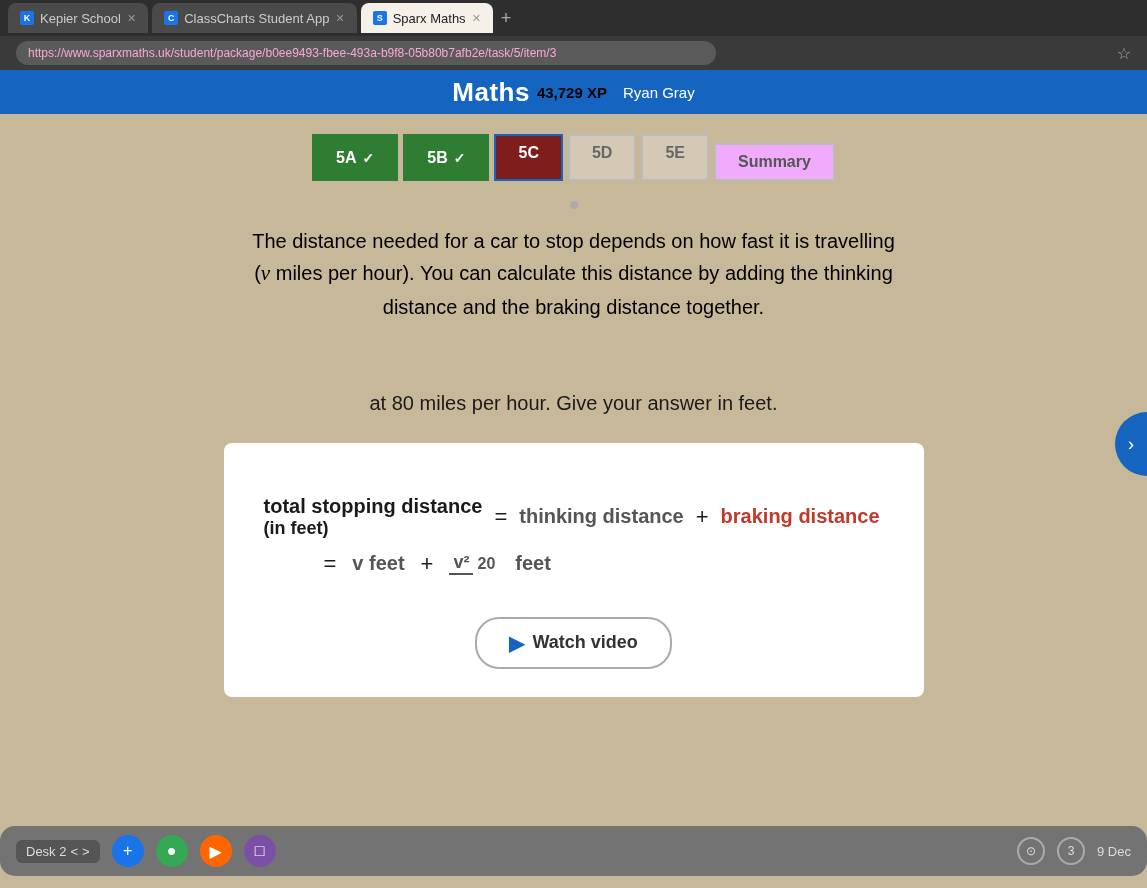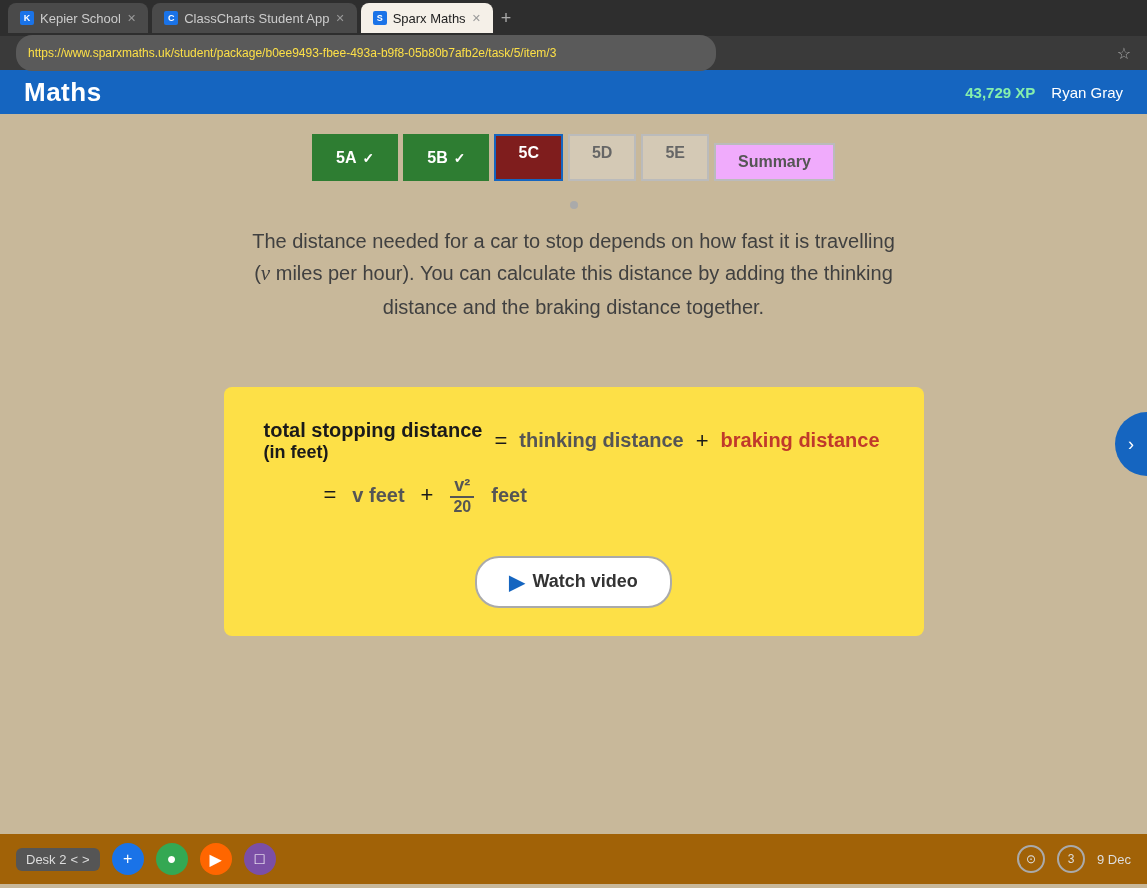--- a/index.html
+++ b/index.html
@@ -7,72 +7,72 @@
 
     
     .browser-chrome { background: #3a3a3a; height: 70px; }
     .tab-bar { display: flex; align-items: center; background: #2e2e2e; height: 36px; padding: 0 8px; gap: 4px; }
     .tab { display: flex; align-items: center; background: #4a4a4a; border-radius: 8px 8px 0 0; padding: 0 12px; height: 30px; font-size: 13px; color: #ccc; gap: 6px; }
     .tab.active { background: #f5f0e8; color: #222; }
     .tab .close-btn { font-size: 11px; color: #999; cursor: pointer; }
     .tab .favicon { width: 14px; height: 14px; background: #1a73e8; border-radius: 2px; display: flex; align-items: center; justify-content: center; color: white; font-size: 9px; font-weight: bold; }
     .new-tab { color: #aaa; font-size: 18px; cursor: pointer; margin-left: 4px; }
     .address-bar { display: flex; align-items: center; background: #3a3a3a; height: 34px; padding: 0 16px; }
-    .address-input { background: #5a5a5a; border: none; border-radius: 16px; color: #fde047; font-size: 12px; padding: 12px 12px; width: 700px; height: 36px; }
+    .address-input { background: #5a5a5a; border: none; border-radius: 16px; color: #f9a8d4; font-size: 12px; padding: 12px 12px; width: 700px; height: 24px; }
     .star-icon { color: #aaa; margin-left: auto; font-size: 16px; }
 
     
-    .app-header { background: #1565c0; color: white; padding: 8px 24px; display: flex; align-items: center; justify-content: space-between; height: 44px; gap: 7px; }
+    .app-header { background: #1565c0; color: white; padding: 8px 24px; display: flex; align-items: center; justify-content: center; height: 44px; gap: 7px; }
     .app-title { font-size: 26px; font-weight: bold; letter-spacing: 0.5px; }
     .user-info { font-size: 15px; display: flex; gap: 16px; align-items: center; }
-    .xp-badge { color: #86efac; font-weight: 600; }
+    .xp-badge { color: #000000; font-weight: 600; }
 
     
     .main-content { background: #c8b89a; padding: 20px 0 0 0; min-height: calc(888px - 70px - 44px - 50px); }
 
     
     .tab-nav { display: flex; justify-content: center; gap: 5px; margin-bottom: 20px; }
     .nav-tab { padding: 8px 22px; font-size: 16px; font-weight: 600; cursor: pointer; border: 2px solid #aaa; background: #d4c9b5; color: #555; }
     .nav-tab.completed { background: #2e7d32; color: white; border-color: #2e7d32; display: flex; align-items: center; gap: 6px; }
     .nav-tab.active { background: #7f1d1d; color: white; border-color: #1565c0; }
     .nav-tab.inactive { background: #d4c9b5; color: #666; border-color: #bbb; }
     .nav-tab.summary { background: #f0abfc; color: #555; border-color: #bbb; margin-top: 9px; }
     .checkmark { font-size: 14px; }
 
     
     .question-area { max-width: 860px; margin: 0 auto; padding: 0 20px; }
-    .question-text { text-align: center; font-size: 20px; line-height: 1.6; color: #404040; margin-bottom: 8px; }
+    .question-text { text-align: center; font-size: 20px; line-height: 1.6; color: #000000; margin-bottom: 32px; }
     .question-text .math-inline { font-style: italic; font-family: Georgia, serif; font-size: 21px; }
 
     .question-text2 { text-align: center; font-size: 20px; line-height: 1.6; color: #1a1a1a; margin-bottom: 24px; }
 
     
-    .formula-box { background: #fde047; border-radius: 8px; padding: 32px 40px 28px 40px; margin: 17px auto 20px auto; max-width: 700px; }
+    .formula-box { background: #ffffff; border-radius: 8px; padding: 52px 40px 28px 40px; margin: 17px auto 20px auto; max-width: 700px; }
     .formula-line1 { display: flex; align-items: center; gap: 12px; margin-bottom: 12px; font-size: 20px; }
     .formula-bold { font-weight: bold; color: #1a1a1a; }
     .formula-equals { color: #1a1a1a; font-size: 22px; }
     .formula-thinking { color: #555; font-weight: 600; }
     .formula-plus { color: #1a1a1a; font-size: 22px; }
     .formula-braking { color: #c0392b; font-weight: bold; }
     .formula-infeet { color: #1a1a1a; font-weight: bold; }
 
     .formula-line2 { display: flex; align-items: center; gap: 16px; padding-left: 60px; font-size: 20px; margin-top: 8px; }
     .formula-eq2 { color: #1a1a1a; font-size: 22px; }
     .formula-vfeet { color: #555; font-weight: 600; font-size: 20px; }
-    .formula-fraction { display: inline-flex; flex-direction: column; align-items: center; font-size: 18px; color: #555; font-weight: 600; }
+    .formula-fraction { display: inline-flex; align-items: center; font-size: 18px; color: #555; font-weight: 600; }
     .formula-fraction .numerator { border-bottom: 2px solid #555; padding: 0 4px; font-size: 18px; }
     .formula-fraction .denominator { padding: 0 4px; font-size: 16px; }
     .formula-feet2 { color: #555; font-size: 20px; font-weight: 600; }
 
     
     .watch-video-btn { display: flex; align-items: center; justify-content: center; gap: 8px; background: white; border: 2px solid #aaa; border-radius: 24px; padding: 12px 32px; font-size: 18px; font-weight: 600; color: #333; cursor: pointer; margin: 16px auto 0 auto; width: fit-content; }
     .play-icon { color: #1565c0; font-size: 20px; }
 
     
-    .taskbar { background: #a16207; height: 50px; display: flex; align-items: center; padding: 0 16px; gap: 12px; position: fixed; bottom: 4px; width: 1147px; }
+    .taskbar { background: #737373; height: 50px; display: flex; align-items: center; padding: 0 16px; gap: 12px; position: fixed; bottom: 12px; width: 1147px; border-radius: 15px; }
     .desk-btn { background: #555; color: #ddd; border-radius: 6px; padding: 4px 10px; font-size: 13px; display: flex; align-items: center; gap: 4px; }
     .taskbar-icon { width: 32px; height: 32px; border-radius: 50%; display: flex; align-items: center; justify-content: center; font-size: 16px; cursor: pointer; }
     .taskbar-icon.blue { background: #1a73e8; color: white; }
     .taskbar-icon.green { background: #34a853; color: white; }
     .taskbar-icon.orange { background: #ff6600; color: white; }
     .taskbar-icon.purple { background: #7b4fa6; color: white; }
     .taskbar-spacer { flex: 1; }
     .taskbar-right { display: flex; align-items: center; gap: 12px; color: #ddd; font-size: 13px; }
     .taskbar-circle { width: 28px; height: 28px; border-radius: 50%; border: 2px solid #aaa; display: flex; align-items: center; justify-content: center; color: #ddd; font-size: 12px; }
 
@@ -148,20 +148,21 @@
 
   <div class="question-area">
     <div class="question-text">
       <span>The distance needed for a car to stop depends on how fast it is travelling</span><br>
       <span>(<span class="math-inline">v</span> miles per hour). You can calculate this distance by adding the thinking</span><br>
       <span>distance and the braking distance together.</span>
     </div>
 
     <div class="question-text2">
       <br>
+      <span>at 80 miles per hour. Give your answer in feet.</span>
     </div>
 
     <div class="formula-box">
 
       <div class="formula-line1">
         <div>
           <div class="formula-bold">total stopping distance</div>
           <div class="formula-infeet" style="font-size:18px;">(in feet)</div>
         </div>
         <span class="formula-equals">=</span>

